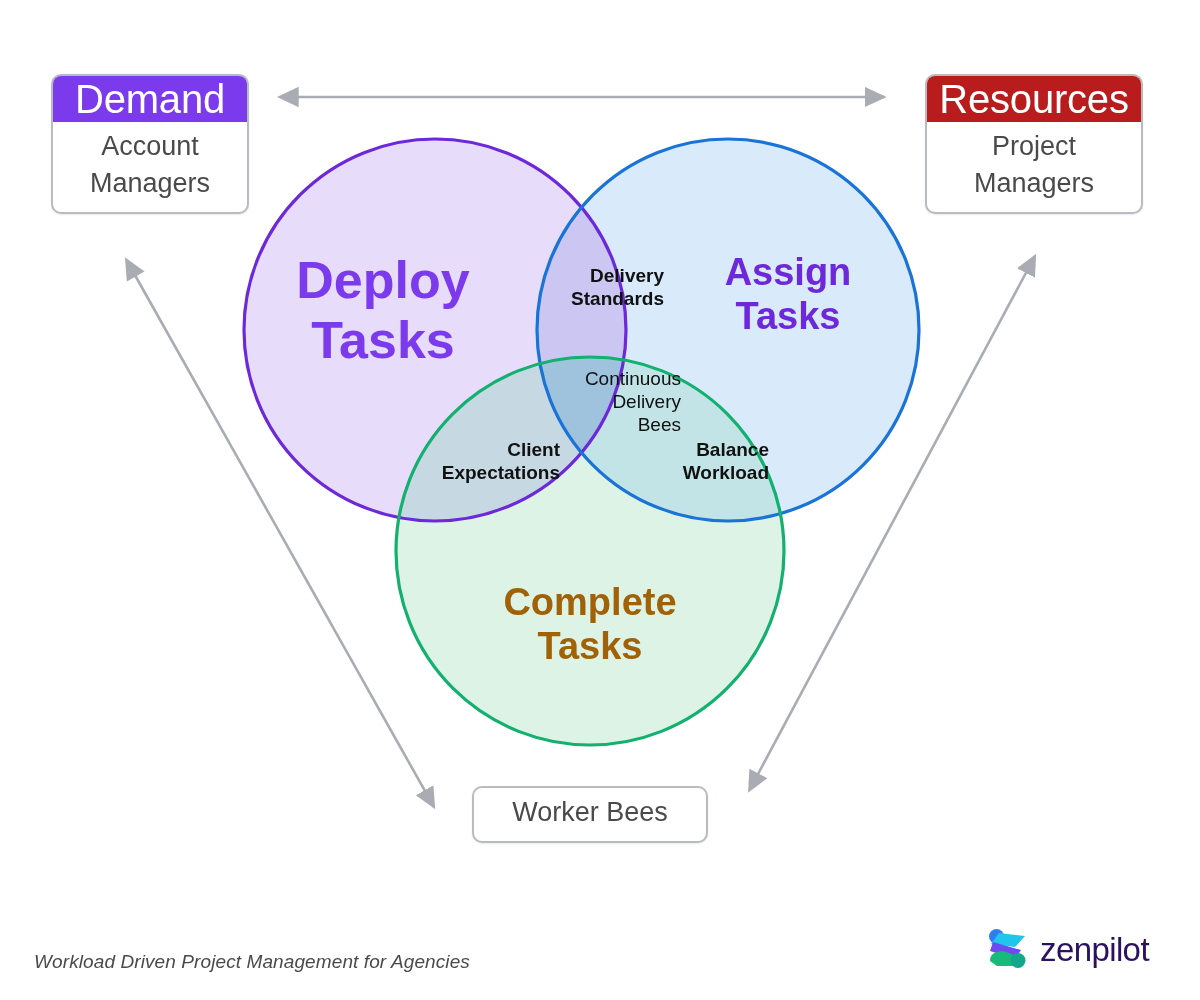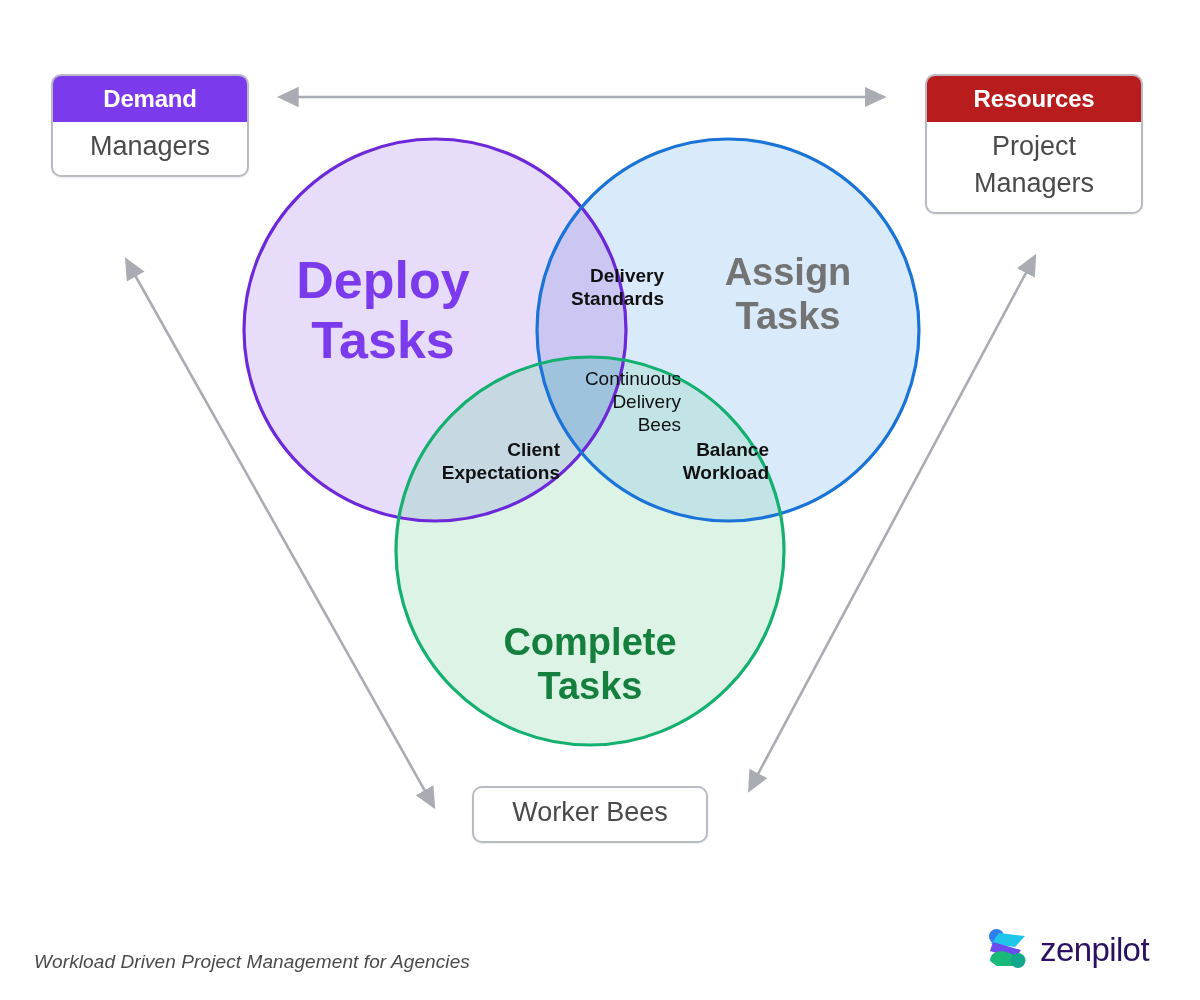--- a/index.html
+++ b/index.html
@@ -34,23 +34,23 @@
     position: absolute;
     box-sizing: border-box;
     border: 2px solid #b8bcc2;
     border-radius: 10px;
     background: #ffffff;
     overflow: hidden;
     text-align: center;
     box-shadow: 0 1px 2px rgba(0,0,0,0.08);
   }
   .role-head {
-    font-weight: bold;
+    font-weight: normal;
     color: #ffffff;
-    font-size: 24px;
+    font-size: 40px;
     line-height: 46px;
     letter-spacing: -0.2px;
     white-space: nowrap;
   }
   .role-body {
     color: #4a4a4a;
     font-size: 27px;
     line-height: 37px;
     padding: 6px 10px 10px 10px;
     font-weight: 400;
@@ -75,25 +75,25 @@
     line-height: 1.16;
     white-space: nowrap;
     pointer-events: none;
   }
   #label-deploy {
     left: 283px; top: 250px; width: 200px;
     font-size: 52px; color: #7c3aed;
   }
   #label-assign {
     left: 688px; top: 250px; width: 200px;
-    font-size: 38px; color: #737373;
+    font-size: 38px; color: #6d28d9;
   }
   #label-complete {
     left: 470px; top: 580px; width: 240px;
-    font-size: 38px; color: #15803d; margin-top: 40px;
+    font-size: 38px; color: #a16207;
   }
 
   
   .inter-label {
     position: absolute;
     text-align: right;
     color: #111111;
     line-height: 1.22;
     white-space: nowrap;
     pointer-events: none;
@@ -225,20 +225,21 @@
   </div>
 
   <div class="inter-label bold" id="label-balance-workload">
     <div>Balance</div>
     <div>Workload</div>
   </div>
 
   <div class="role-box" id="box-demand">
     <div class="role-head" style="background:#7c3aed">Demand</div>
     <div class="role-body">
+      <span>Account</span>
       <span>Managers</span>
     </div>
   </div>
 
   <div class="role-box" id="box-resources">
     <div class="role-head" style="background:#b91c1c">Resources</div>
     <div class="role-body">
       <span>Project</span>
       <span>Managers</span>
     </div>

